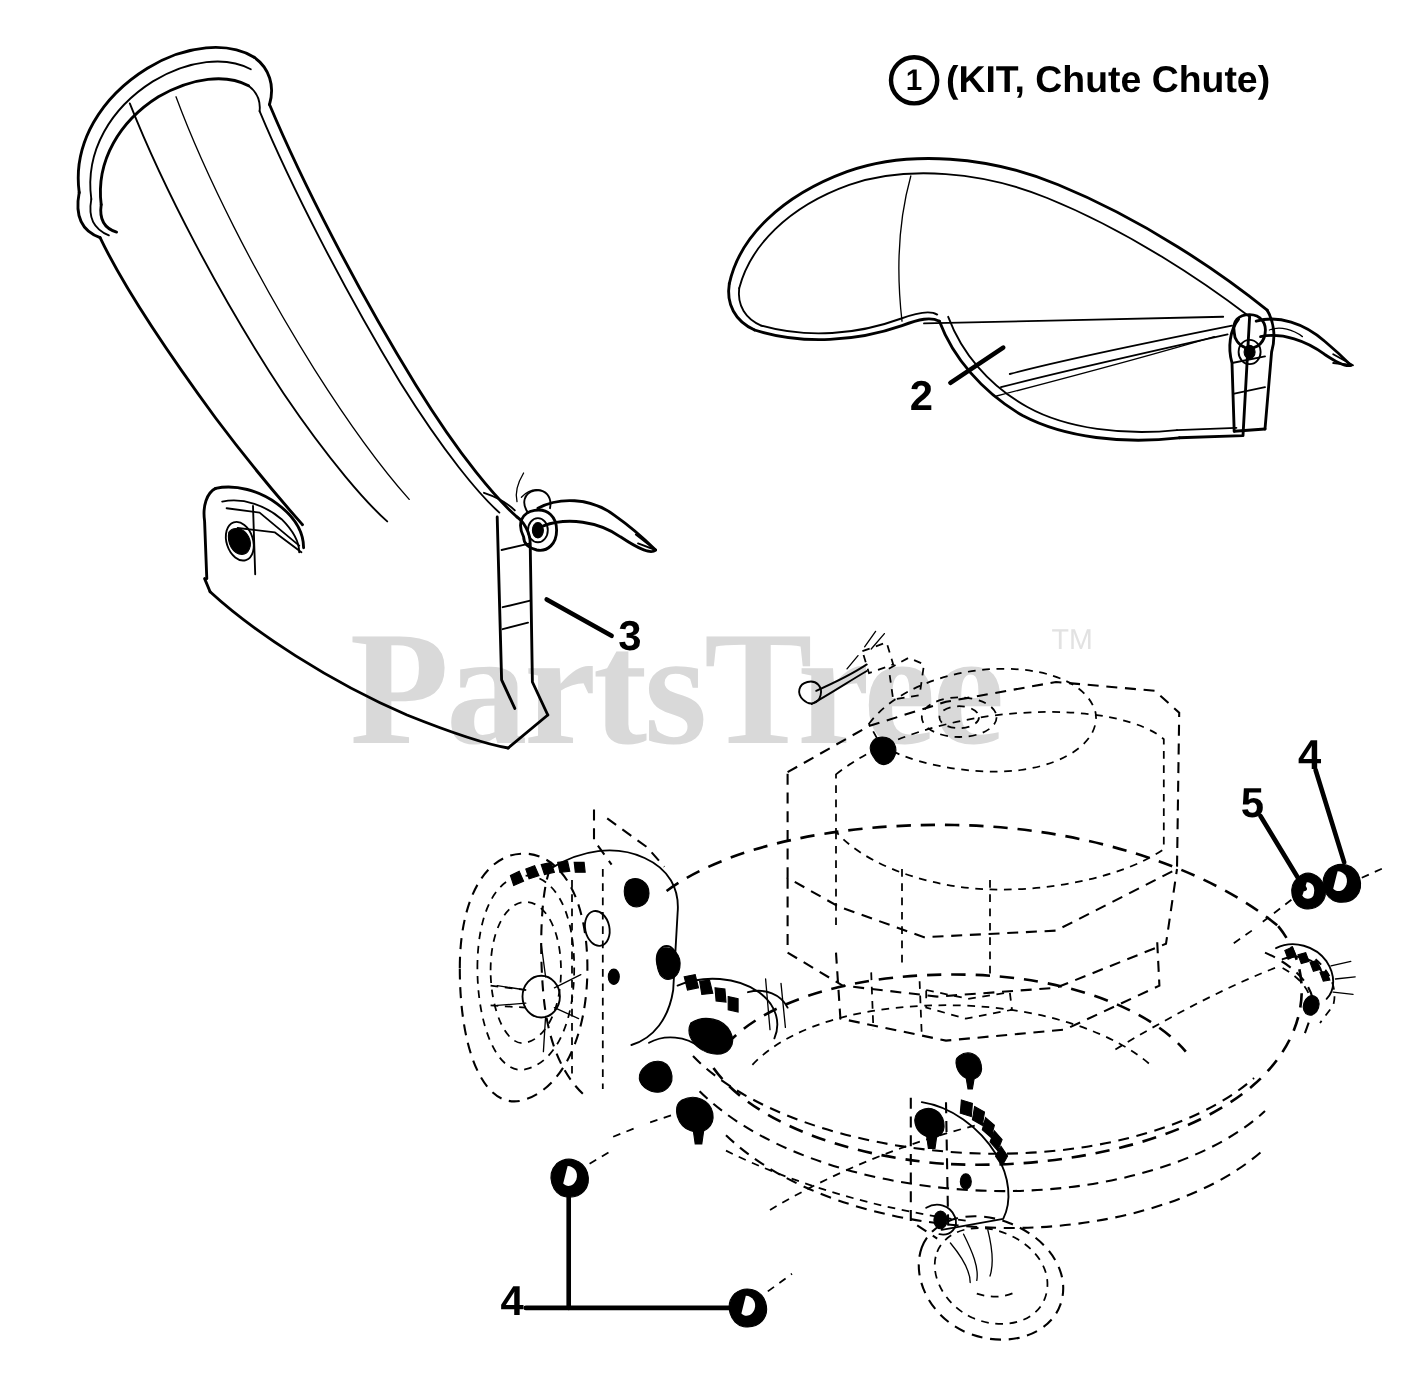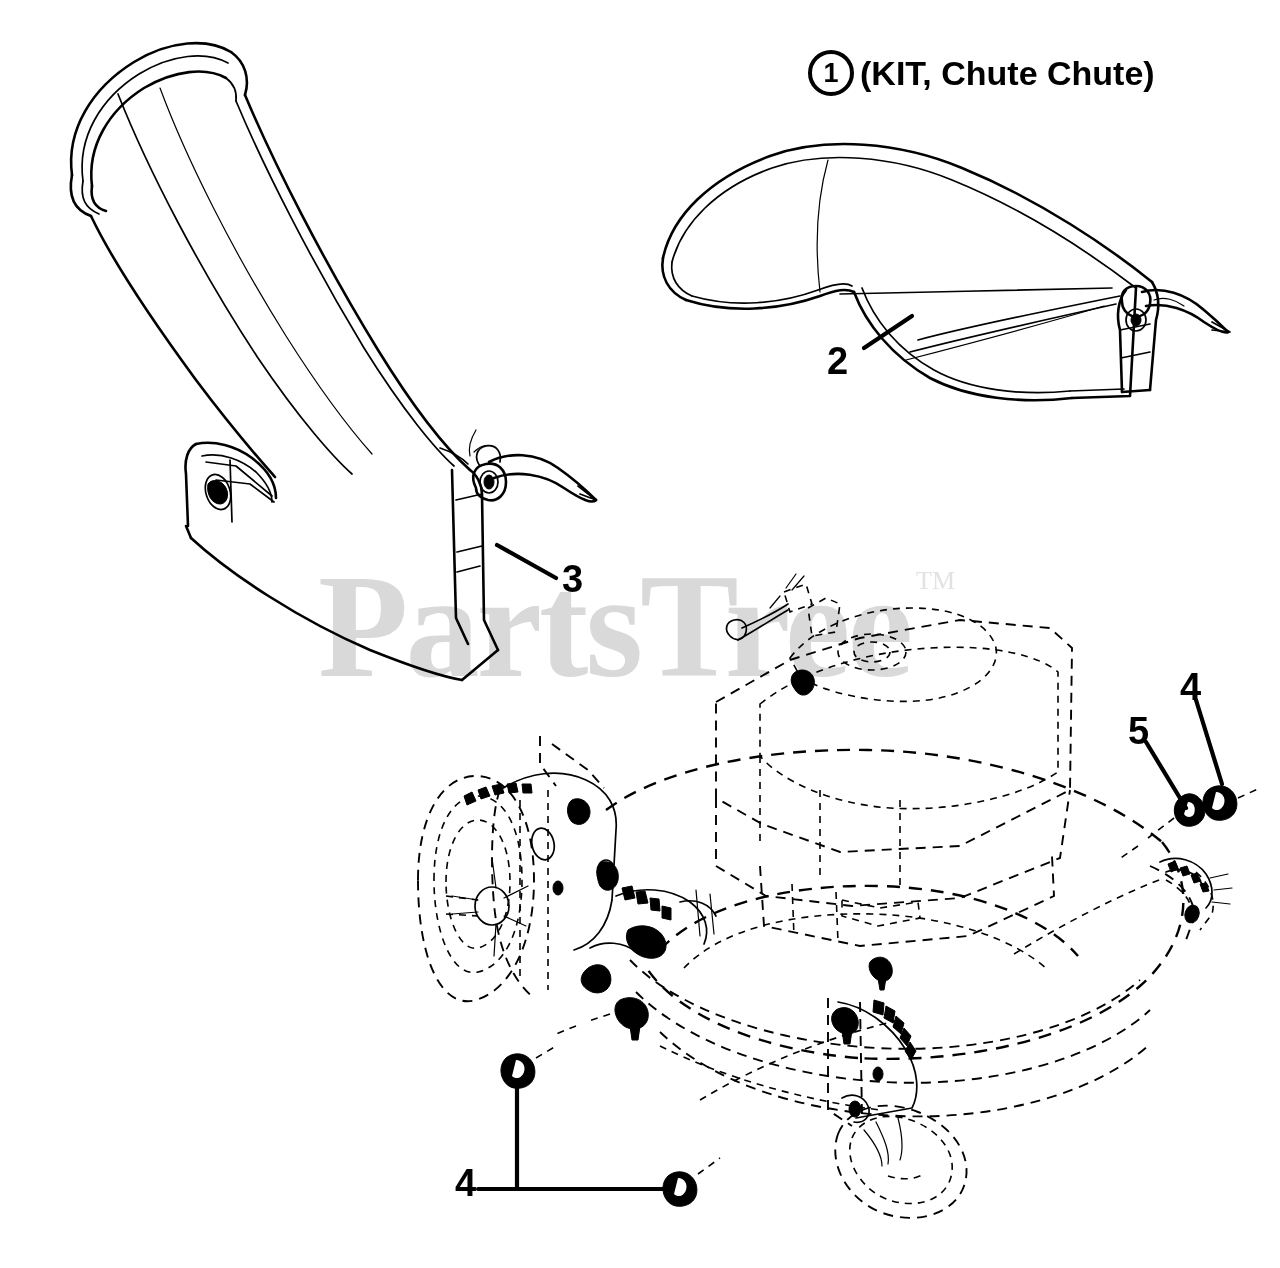--- a/index.html
+++ b/index.html
@@ -41,23 +41,23 @@
     font-weight: bold;
     font-size: 148px;
     line-height: 1;
     letter-spacing: -3px;
     color: #d9d9d9;
     white-space: nowrap;
     user-select: none;
   }
   .watermark-tm {
     position: absolute;
-    left: 916px;
+    left: 956px;
     top: 566px;
-    font-family: Liberation Serif, serif;
+    font-family: Liberation Sans, sans-serif;
     font-weight: normal;
     font-size: 26px;
     color: #e2e2e2;
     white-space: nowrap;
     user-select: none;
   }
   
   .kit-header {
     position: absolute;
     left: 808px;

